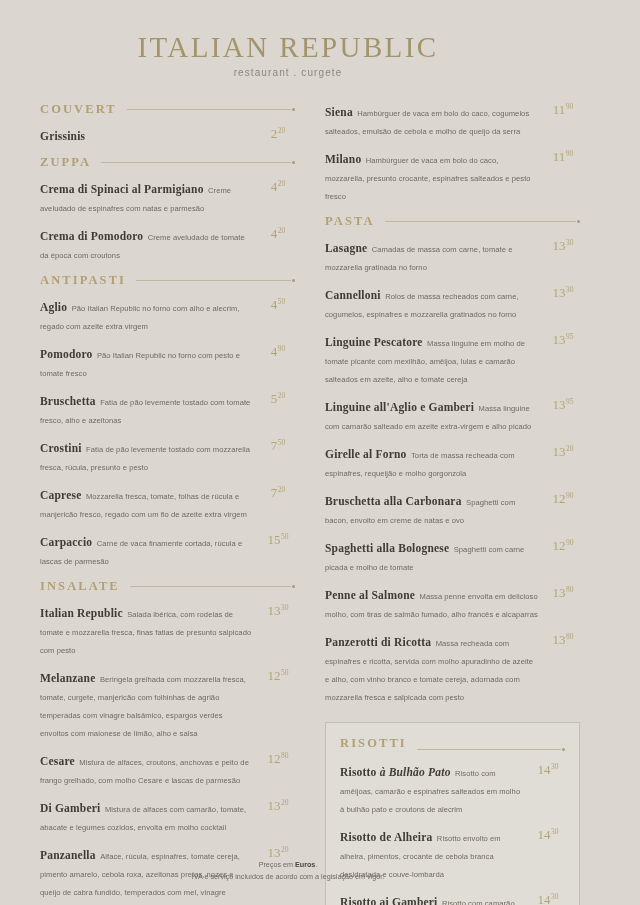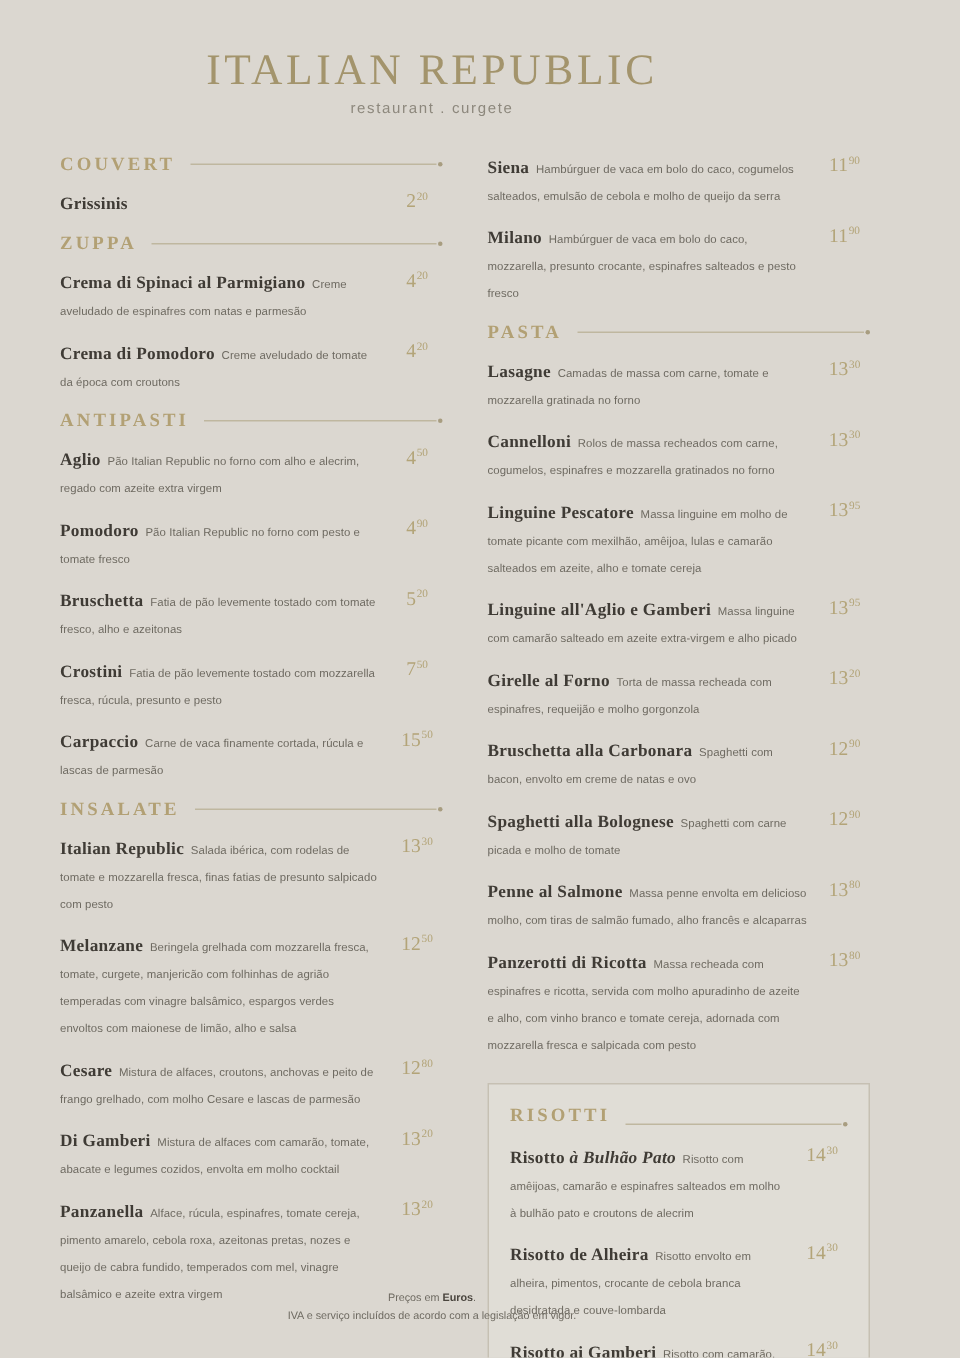--- a/index.html
+++ b/index.html
@@ -257,20 +257,27 @@
           </div>
           <div class="item">
             <div class="item-body">
               <span class="item-name">Crostini</span>
               <span class="item-desc item-desc-inline">Fatia de pão levemente tostado com mozzarella fresca, rúcula, presunto e pesto</span>
             </div>
             <div class="price"><span>7</span><span class="cents">50</span></div>
           </div>
           <div class="item">
             <div class="item-body">
+              <span class="item-name">Caprese</span>
+              <span class="item-desc item-desc-inline">Mozzarella fresca, tomate, folhas de rúcula e manjericão fresco, regado com um fio de azeite extra virgem</span>
+            </div>
+            <div class="price"><span>7</span><span class="cents">20</span></div>
+          </div>
+          <div class="item">
+            <div class="item-body">
               <span class="item-name">Carpaccio</span>
               <span class="item-desc item-desc-inline">Carne de vaca finamente cortada, rúcula e lascas de parmesão</span>
             </div>
             <div class="price"><span>15</span><span class="cents">50</span></div>
           </div>
         </div>
       </div>
 
       <div class="section">
         <div class="section-head">

